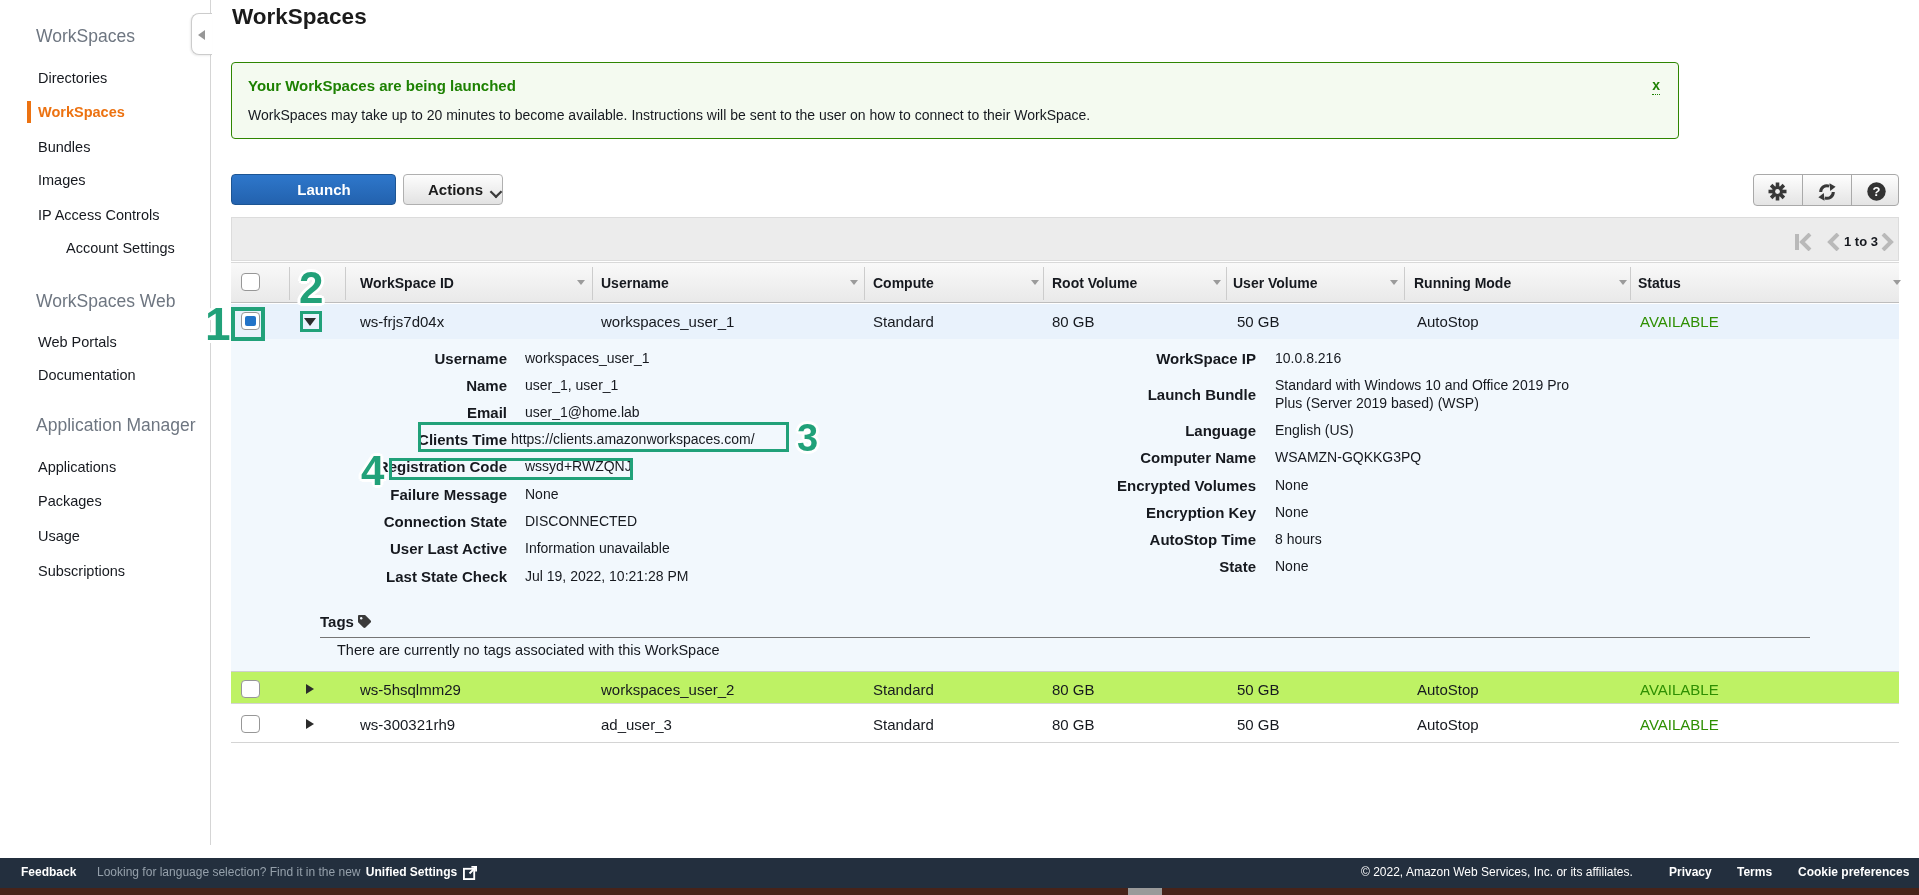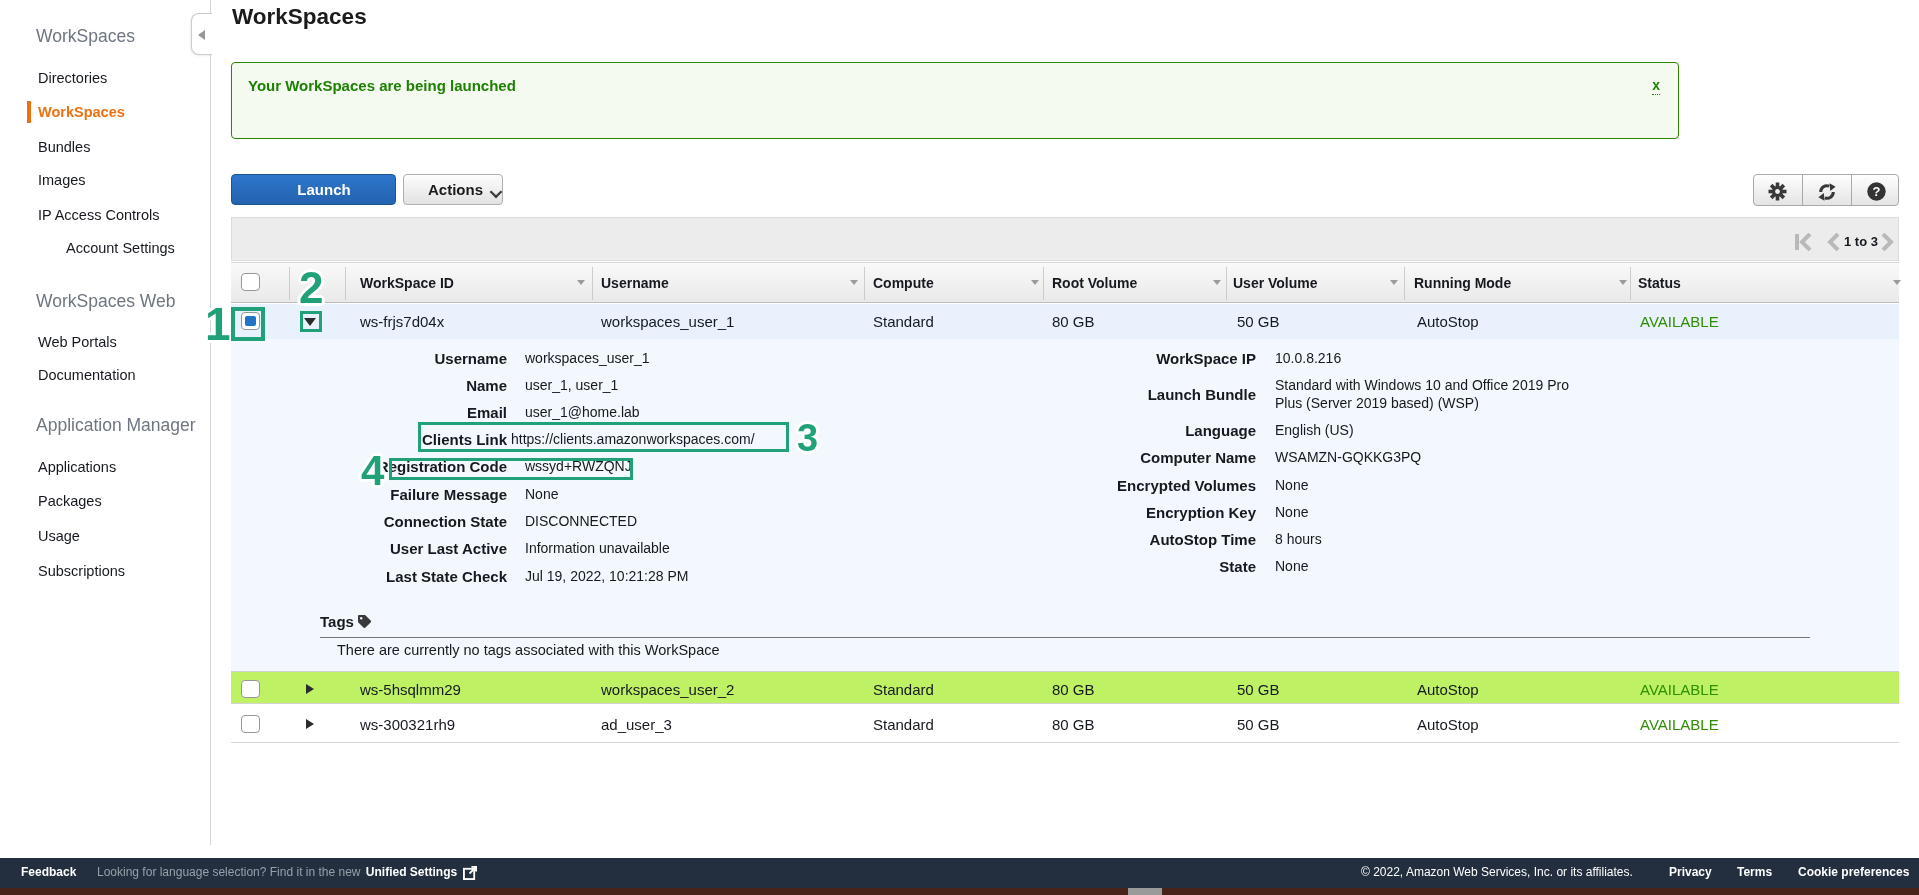--- a/index.html
+++ b/index.html
@@ -108,20 +108,21 @@
   <div class="sb-item" style="top:528px;">Usage</div>
   <div class="sb-item" style="top:563px;">Subscriptions</div>
   <div id="orange-bar"></div>
 </div>
 <div id="collapse-tab"></div>
 
 <div id="h1">WorkSpaces</div>
 
 <div id="banner">
   <h2>Your WorkSpaces are being launched</h2>
+  <p>WorkSpaces may take up to 20 minutes to become available. Instructions will be sent to the user on how to connect to their WorkSpace.</p>
   <div class="close">x</div>
 </div>
 
 <div class="btn" id="btn-launch">Launch WorkSpaces</div>
 <div class="btn" id="btn-actions">Actions<span class="car"></span></div>
 
 <div id="icon-group">
   <div class="sep" style="left:48px;"></div>
   <div class="sep" style="left:97px;"></div>
   <svg style="left:14px;" width="19" height="19" viewBox="0 0 19 19">
@@ -200,21 +201,21 @@
   <div class="cell green" style="left:1409px; top:9px;">AVAILABLE</div>
 </div>
 
 <div id="detail">
   <div class="dlabel" style="right:1392px; top:11px;">Username</div>
   <div class="dvalue" style="left:294px; top:11px;">workspaces_user_1</div>
   <div class="dlabel" style="right:1392px; top:38px;">Name</div>
   <div class="dvalue" style="left:294px; top:38px;">user_1, user_1</div>
   <div class="dlabel" style="right:1392px; top:65px;">Email</div>
   <div class="dvalue" style="left:294px; top:65px;">user_1@home.lab</div>
-  <div class="dlabel" style="right:1392px; top:92px;">Clients Link</div>
+  <div class="dlabel" style="right:1392px; top:92px;">Clients Time</div>
   <div class="dvalue" style="left:280px; top:92px;">https://clients.amazonworkspaces.com/</div>
   <div class="dlabel" style="right:1392px; top:119px;">Registration Code</div>
   <div class="dvalue" style="left:294px; top:119px;">wssyd+RWZQNJ</div>
   <div class="dlabel" style="right:1392px; top:147px;">Failure Message</div>
   <div class="dvalue" style="left:294px; top:147px;">None</div>
   <div class="dlabel" style="right:1392px; top:174px;">Connection State</div>
   <div class="dvalue" style="left:294px; top:174px;">DISCONNECTED</div>
   <div class="dlabel" style="right:1392px; top:201px;">User Last Active</div>
   <div class="dvalue" style="left:294px; top:201px;">Information unavailable</div>
   <div class="dlabel" style="right:1392px; top:229px;">Last State Check</div>

